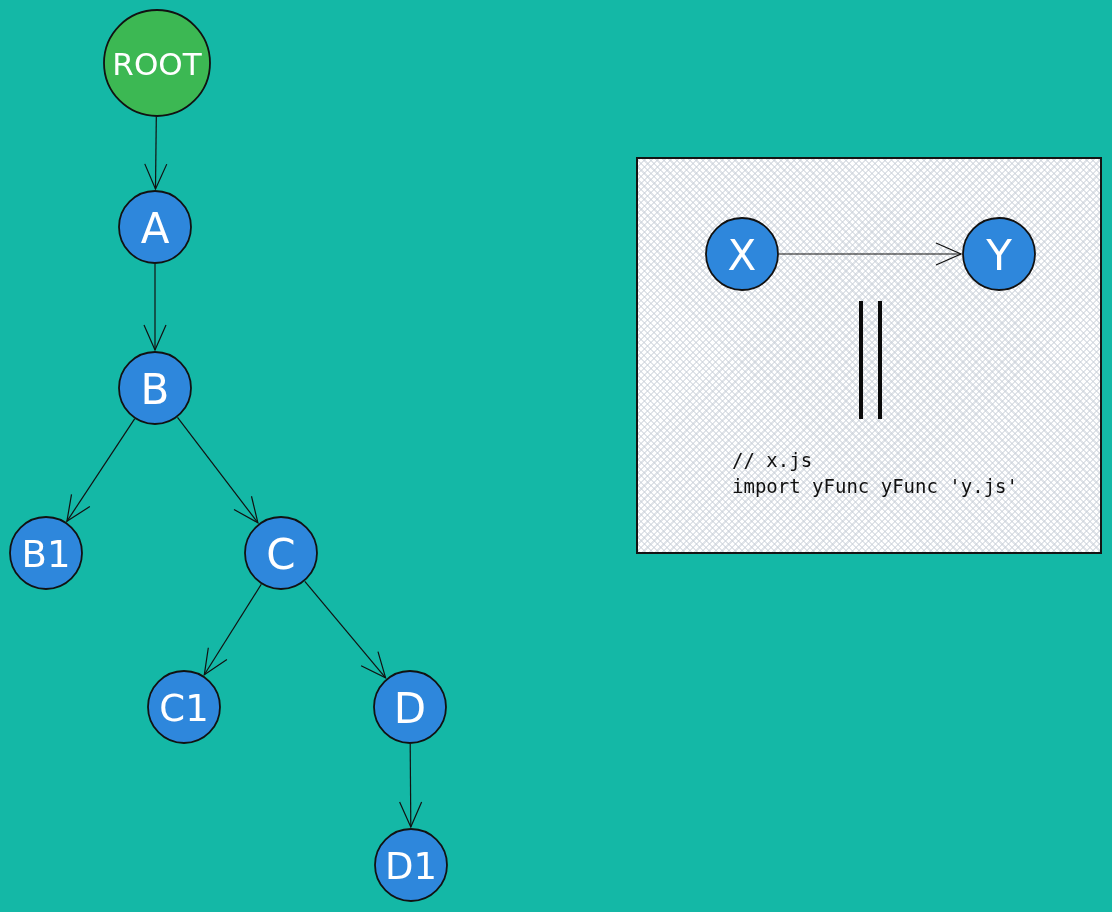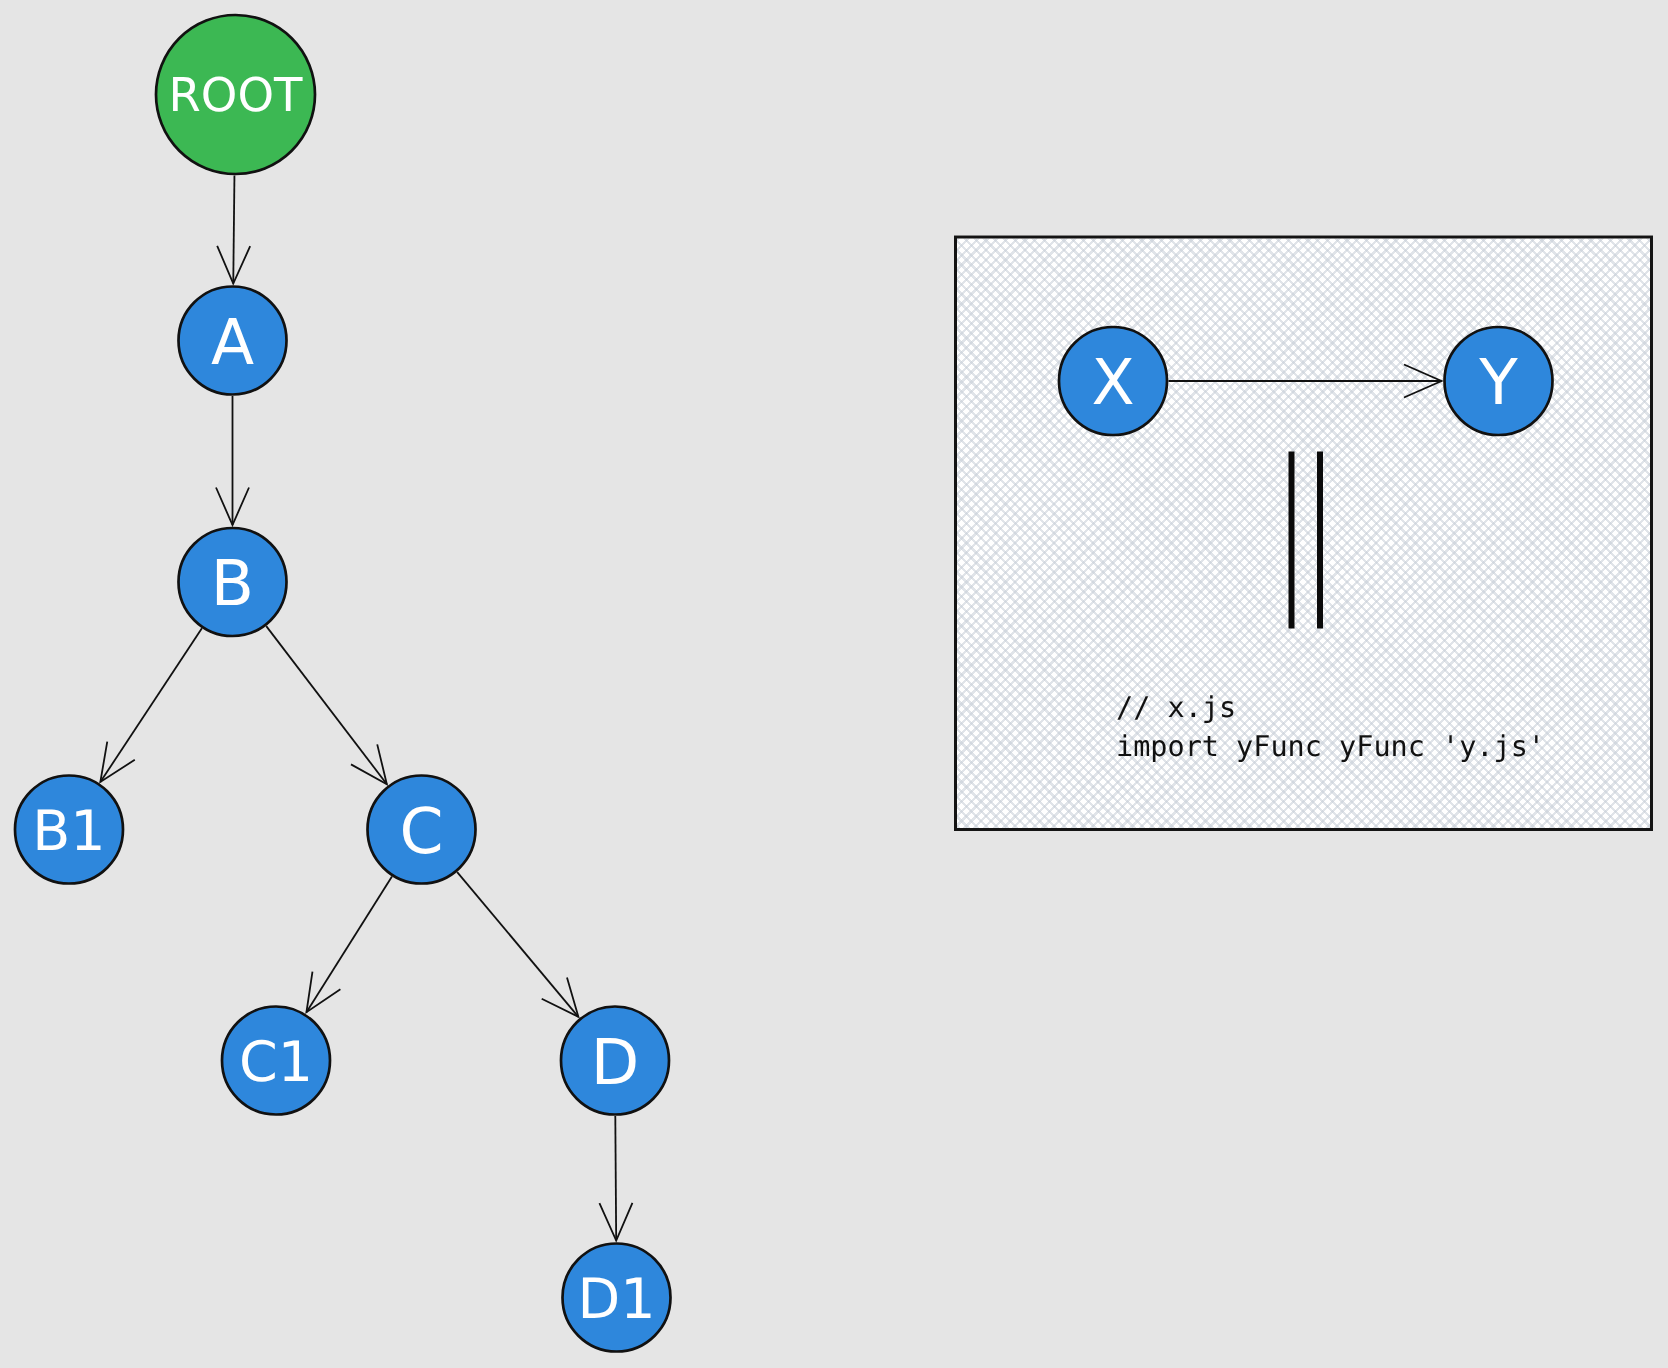--- a/index.html
+++ b/index.html
@@ -2,21 +2,21 @@
 <html><head>
 <meta charset="utf-8">
 <style>
   html, body { margin: 0; padding: 0; background: #ffffff; }
   .stage {
     position: relative;
     width: 1112px;
     height: 912px;
     overflow: hidden;
     font-family: "DejaVu Sans", sans-serif;
-    background: #e5e5e5;
+    background: #14b8a6;
   }
   #tree-svg {
     position: absolute;
     left: 0; top: 0;
   }
   .panel {
     position: absolute;
     left: 636px;
     top: 157px;
     width: 462px;
@@ -30,21 +30,21 @@
   #panel-svg {
     position: absolute;
     left: 0; top: 0;
     width: 462px;
     height: 393px;
   }
   .code {
     position: absolute;
     left: 94px;
     top: 288px;
-    margin: 12px;
+    margin: 0;
     font-family: "DejaVu Sans Mono", monospace;
     font-size: 19px;
     line-height: 26px;
     color: #111111;
     white-space: pre;
   }
   .code span { display: block; }
   .node-circle { stroke: #111111; stroke-width: 1.8; }
   .node-label {
     fill: #ffffff;

